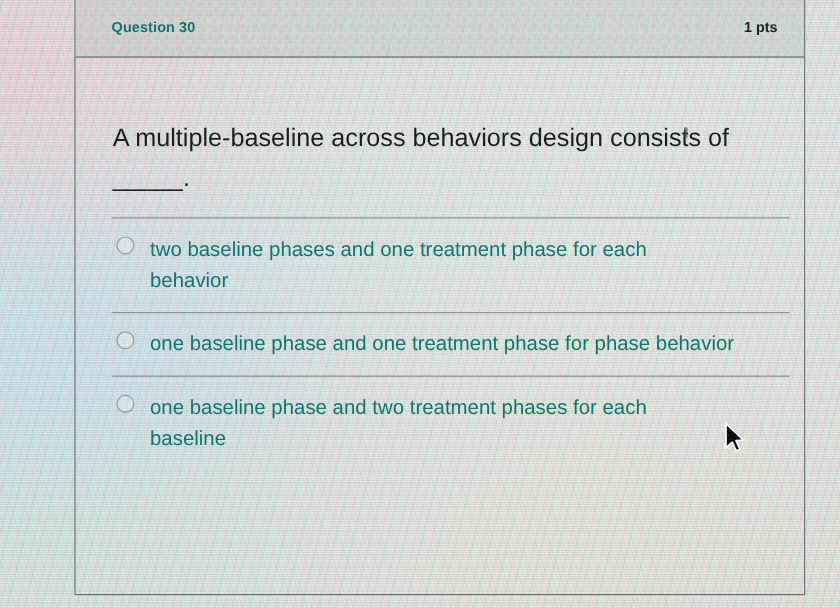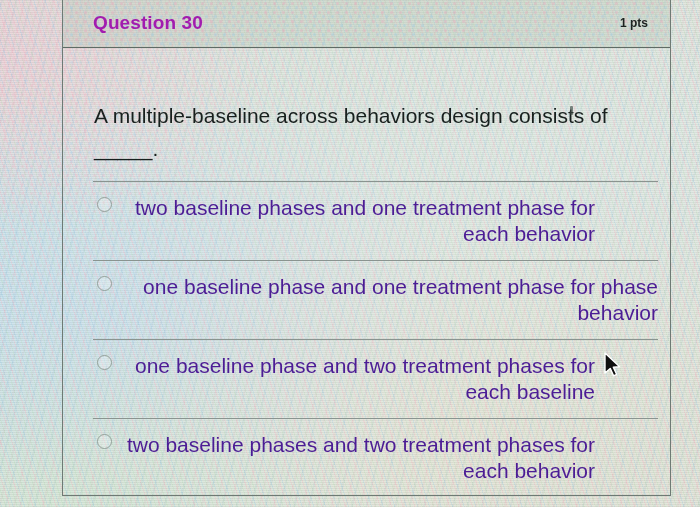--- a/index.html
+++ b/index.html
@@ -147,23 +147,23 @@
     pointer-events: none;
     background-image:
       radial-gradient(circle at 50% 50%, rgba(228,178,192,0.55) 1px, rgba(255,255,255,0) 2px),
       radial-gradient(circle at 50% 50%, rgba(162,206,232,0.40) 1px, rgba(255,255,255,0) 2px);
     background-size: 9px 9px, 9px 9px;
     background-position: 0 0, 4px 4px;
     opacity: .85;
   }
 
   .q-title {
-    font-size: 19px;
+    font-size: 12px;
     font-weight: bold;
-    color: #a21caf;
+    color: #0f766e;
     letter-spacing: .1px;
     position: relative;
     z-index: 2;
   }
   .q-points {
     font-size: 12px;
     font-weight: bold;
     color: #1d2321;
     position: relative;
     z-index: 2;
@@ -205,25 +205,24 @@
     flex: 0 0 auto;
     width: 15px;
     height: 15px;
     border: 1.6px solid #93a09a;
     border-radius: 50%;
     margin: 2px 13px 0 4px;
     background: rgba(255,255,255,0.22);
     box-sizing: border-box;
   }
   .answer-label {
-    font-size: 21px;
+    font-size: 17px;
     line-height: 26px;
-    color: #4c1d95;
+    color: #0f766e;
     max-width: 470px;
-    text-align: right;
   }
   .answer-row.wide .answer-label { max-width: 560px; }
 
   
   #speck {
     position: absolute;
     left: 507px;
     top: 58px;
     width: 3px;
     height: 9px;
@@ -275,24 +274,20 @@
       <div class="answer-row wide">
         <span class="radio"></span>
         <span class="answer-label">one baseline phase and one treatment phase for phase behavior</span>
       </div>
 
       <div class="answer-row">
         <span class="radio"></span>
         <span class="answer-label">one baseline phase and two treatment phases for each baseline</span>
       </div>
 
-      <div class="answer-row">
-        <span class="radio"></span>
-        <span class="answer-label">two baseline phases and two treatment phases for each behavior</span>
-      </div>
 
     </div>
 
     <div id="speck"></div>
 
   </div>
 </div>
 
 <svg id="cursor" viewBox="0 0 20 28">
   <path d="M2 1 L2 21 L7.2 16.4 L10.6 23.8 L13.6 22.3 L10.3 15.2 L16.6 14.8 Z" fill="#101010" stroke="#ffffff" stroke-width="1.4" stroke-linejoin="round"></path>

